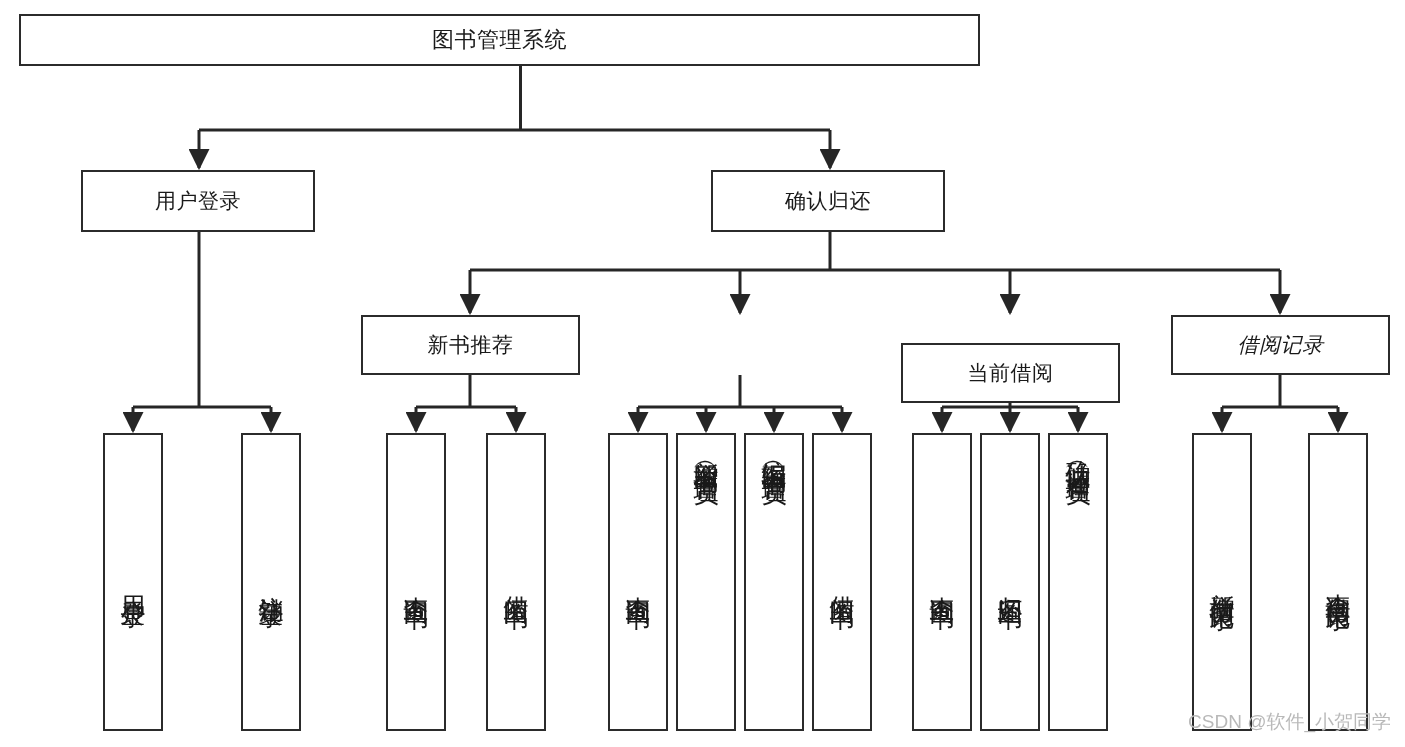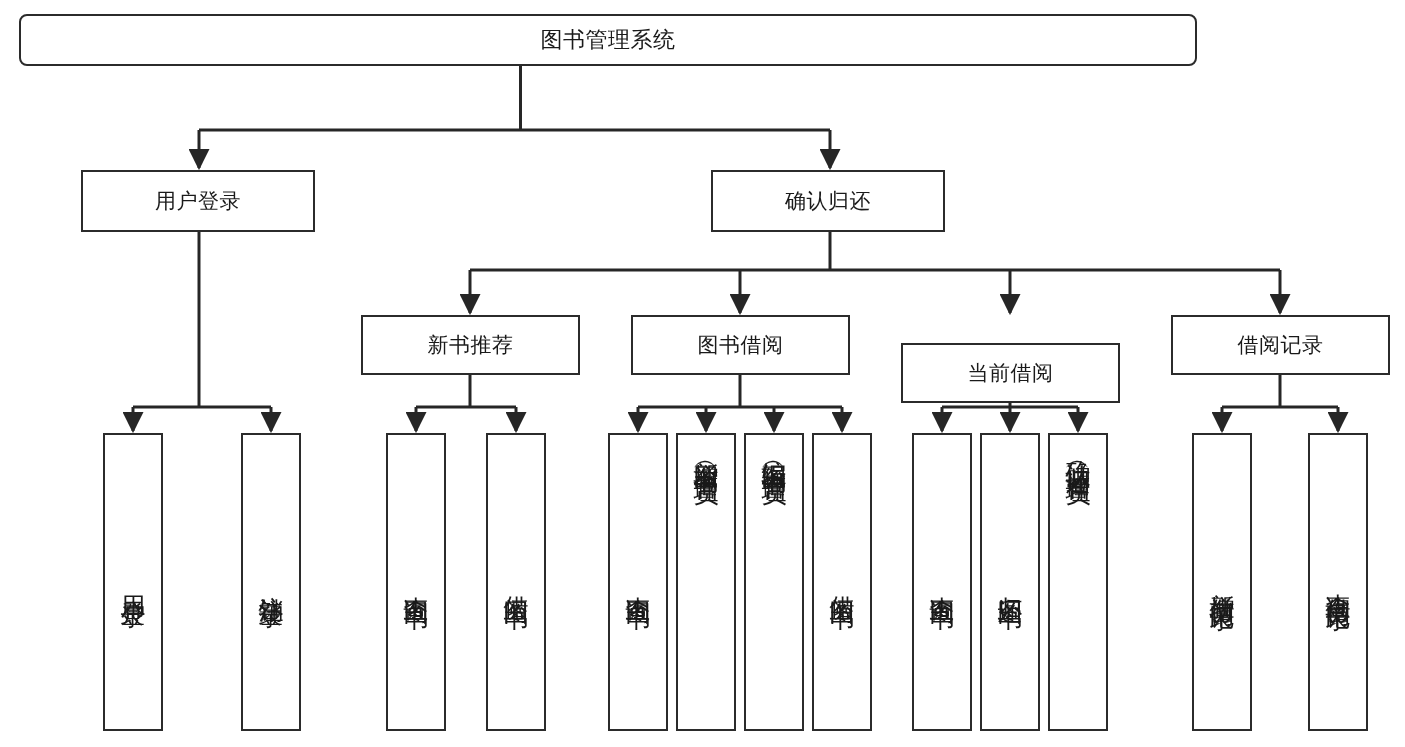--- a/index.html
+++ b/index.html
@@ -127,41 +127,38 @@
       <path d="M 1010 407 L 1010 431" marker-end="url(#arrow)"></path>
       <path d="M 1078 407 L 1078 431" marker-end="url(#arrow)"></path>
 
       <path d="M 1280 375 L 1280 407"></path>
       <path d="M 1222 407 L 1338 407"></path>
       <path d="M 1222 407 L 1222 431" marker-end="url(#arrow)"></path>
       <path d="M 1338 407 L 1338 431" marker-end="url(#arrow)"></path>
     </g>
   </svg>
 
-  <div class="node h root" style="left:19px; top:14px; width:1178px; height:52px;border-radius:8px;">
+  <div class="node h root" style="left:19px; top:14px; width:961px; height:52px;">
     <span class="label">图书管理系统</span>
   </div>
 
   <div class="node h" style="left:81px; top:170px; width:234px; height:62px;">
     <span class="label">用户登录</span>
   </div>
   <div class="node h" style="left:711px; top:170px; width:234px; height:62px;">
     <span class="label">确认归还</span>
   </div>
 
   <div class="node h" style="left:361px; top:315px; width:219px; height:60px;justify-content:center;">
     <span class="label">新书推荐</span>
   </div>
-  <div class="node h" style="left:631px; top:315px; width:219px; height:60px;">
-    <span class="label">图书借阅</span>
-  </div>
   <div class="node h" style="left:901px; top:315px; width:219px; height:60px;margin-top:28px;">
     <span class="label">当前借阅</span>
   </div>
-  <div class="node h" style="left:1171px; top:315px; width:219px; height:60px;">
+  <div class="node h" style="left:1171px; top:315px; width:219px; height:60px;font-style:italic;">
     <span class="label">借阅记录</span>
   </div>
 
   <div class="node v center" style="left:103px; top:433px; width:60px; height:298px;">
     <span class="label">用户登录</span>
   </div>
   <div class="node v center" style="left:241px; top:433px; width:60px; height:298px;">
     <span class="label">注销登录</span>
   </div>
 
@@ -195,14 +192,15 @@
     <span class="label">确认归还（管理员）</span>
   </div>
 
   <div class="node v center" style="left:1192px; top:433px; width:60px; height:298px;">
     <span class="label">新增借阅记录</span>
   </div>
   <div class="node v center" style="left:1308px; top:433px; width:60px; height:298px;">
     <span class="label">查询借阅记录</span>
   </div>
 
+  <div class="watermark">CSDN @软件_小贺同学</div>
 
 </div>
 
 </body></html>

